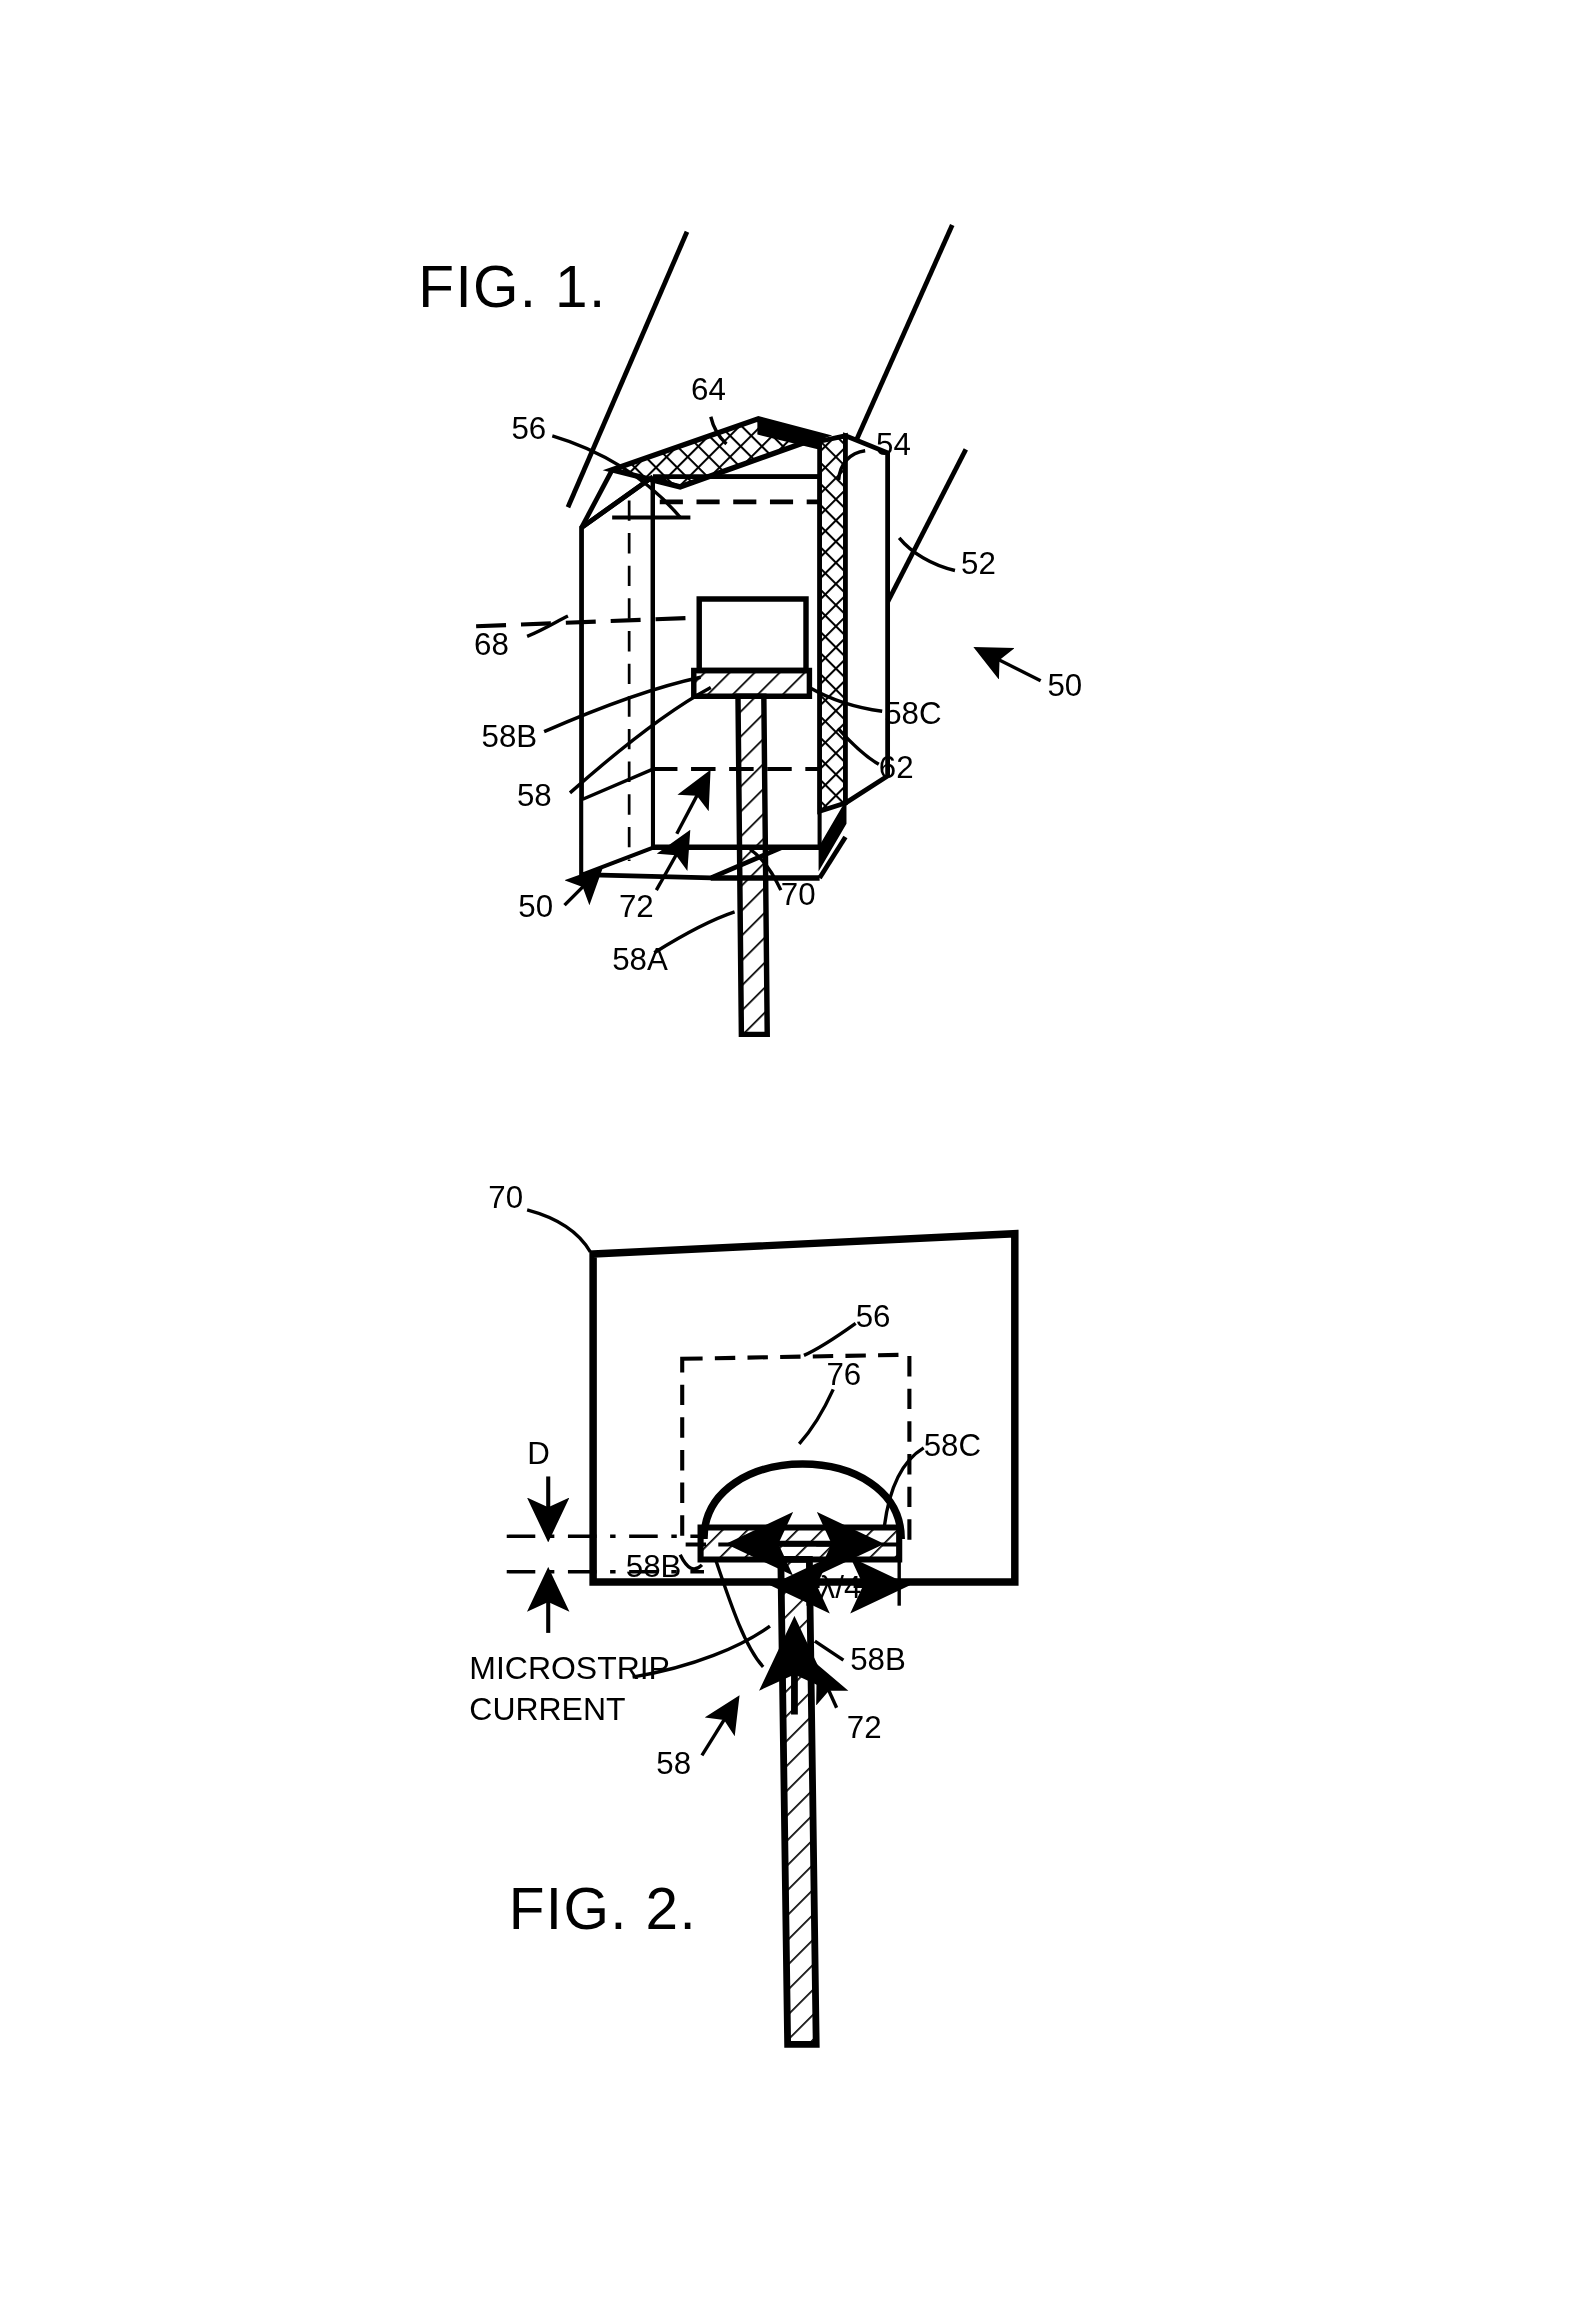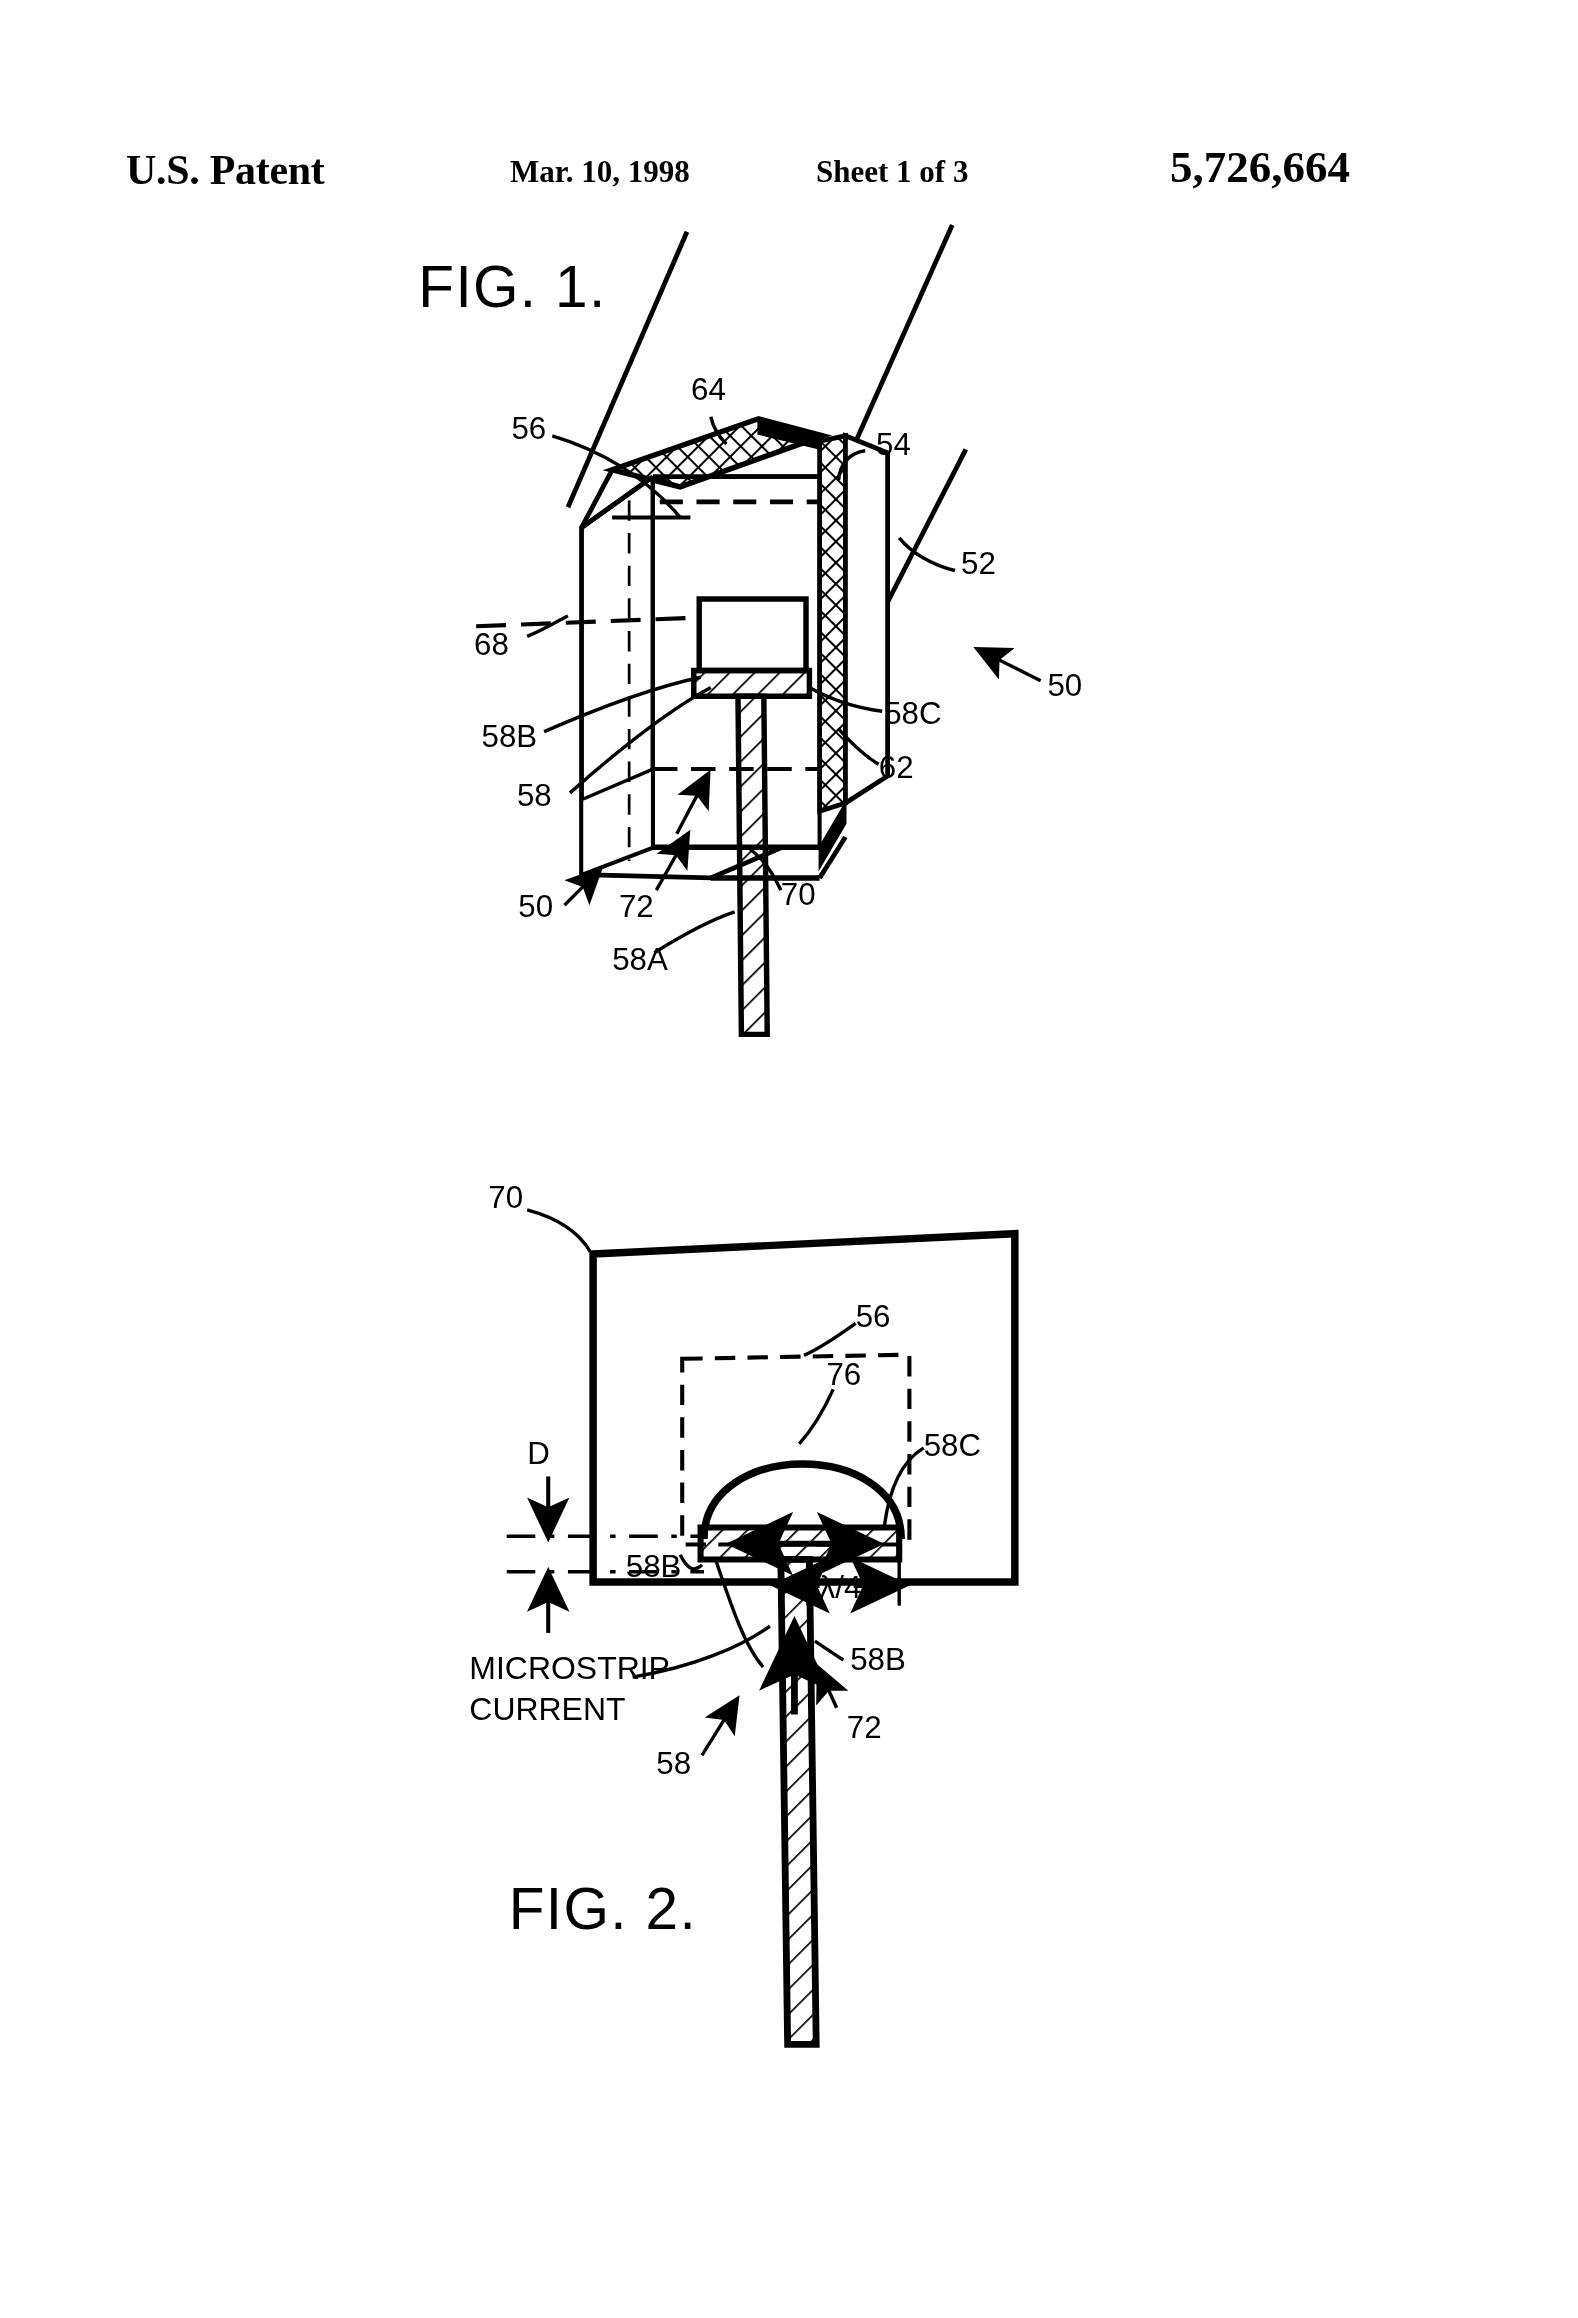--- a/index.html
+++ b/index.html
@@ -96,26 +96,20 @@
     font-family: "Liberation Sans", sans-serif;
     font-size: 47px;
     fill: #000;
   }
 </style>
 </head>
 <body>
 
 <div id="sheet">
 
-  <div class="patent-header">
-    <div class="hdr-office">U.S. Patent</div>
-    <div class="hdr-date">Mar. 10, 1998</div>
-    <div class="hdr-sheet">Sheet 1 of 3</div>
-    <div class="hdr-number">5,726,664</div>
-  </div>
 
   <div id="drawing">
   <svg width="1578" height="2319" viewBox="0 0 2320 3408" xmlns="http://www.w3.org/2000/svg">
     <defs>
 
       <pattern id="hatch" width="26" height="26" patternUnits="userSpaceOnUse" patternTransform="rotate(45)">
         <line x1="0" y1="0" x2="0" y2="26" stroke="#000" stroke-width="5"></line>
       </pattern>
 
       <pattern id="xhatch" width="22" height="22" patternUnits="userSpaceOnUse" patternTransform="rotate(45)">

